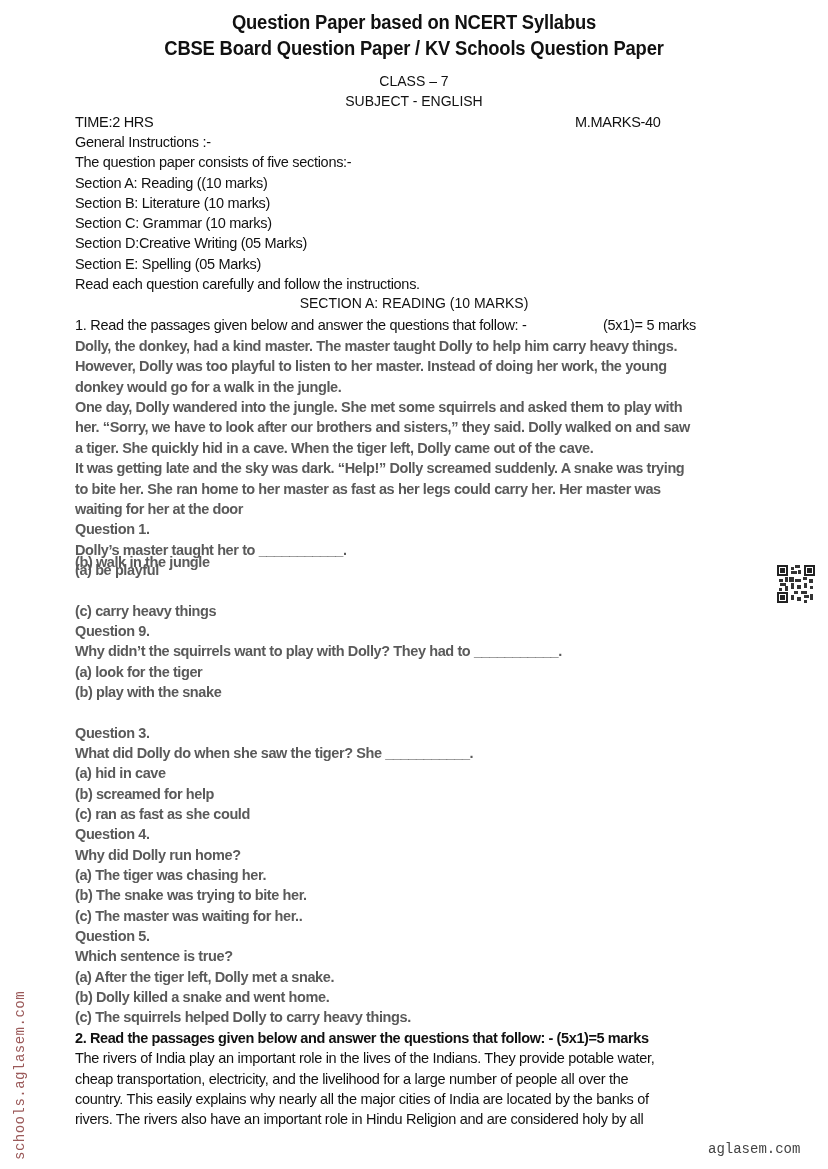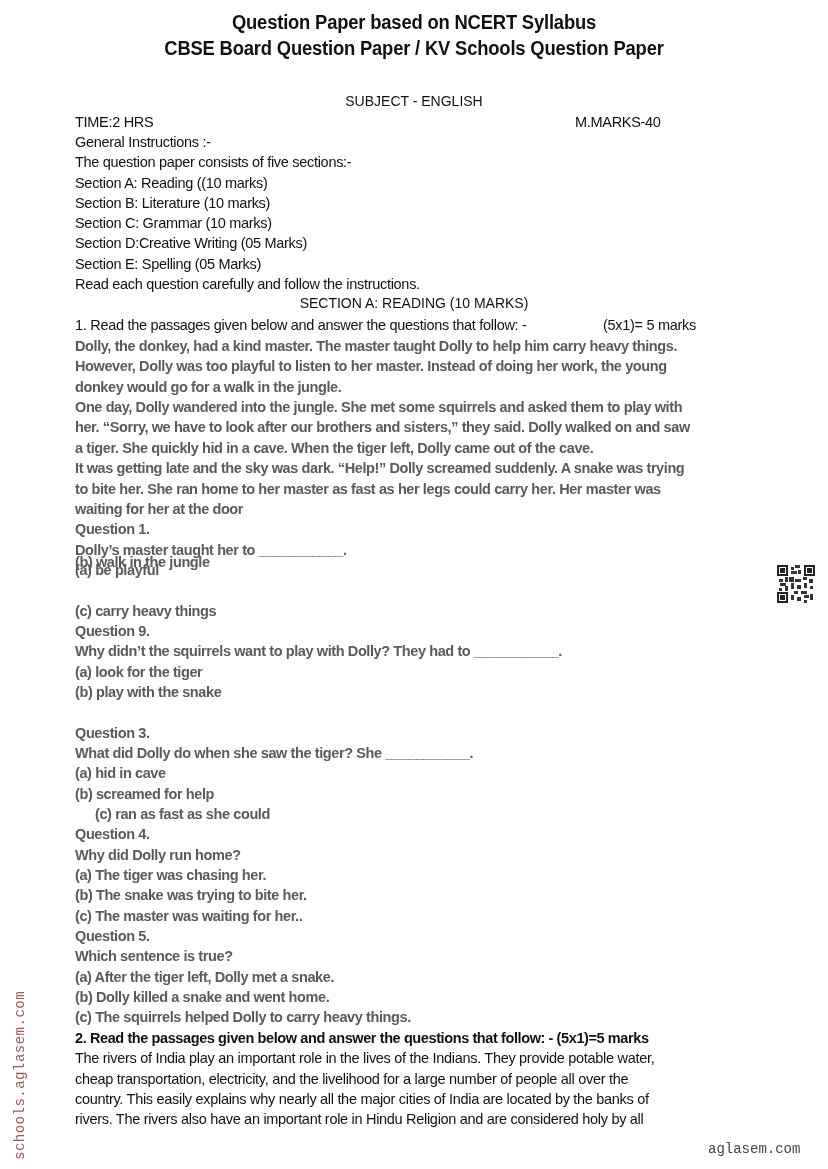--- a/index.html
+++ b/index.html
@@ -41,20 +41,21 @@
     }
   </style>
 </head>
 <body>
 
 <div class="page">
 
   <div class="title t1">Question Paper based on NCERT Syllabus</div>
   <div class="title t2">CBSE Board Question Paper / KV Schools Question Paper</div>
 
+  <div class="center-line" style="top:73px;">CLASS – 7</div>
   <div class="center-line" style="top:93px;">SUBJECT - ENGLISH</div>
 
   <div class="line" style="top:112px;">TIME:2 HRS</div>
   <div class="line marks-right" style="top:112px;">M.MARKS-40</div>
 
   <div class="line" style="top:132px;">General Instructions :-</div>
   <div class="line" style="top:152px;">The question paper consists of five sections:-</div>
   <div class="line" style="top:173px;">Section A: Reading  ((10 marks)</div>
   <div class="line" style="top:193px;">Section B: Literature (10 marks)</div>
   <div class="line" style="top:213px;">Section C: Grammar (10 marks)</div>
@@ -85,21 +86,21 @@
 
   <div class="line gray" style="top:621px;">Question 9.</div>
   <div class="line gray" style="top:641px;">Why didn’t the squirrels want to play with Dolly? They had to ___________.</div>
   <div class="line gray" style="top:662px;">(a) look for the tiger</div>
   <div class="line gray" style="top:682px;">(b) play with the snake</div>
 
   <div class="line gray" style="top:723px;">Question 3.</div>
   <div class="line gray" style="top:743px;">What did Dolly do when she saw the tiger? She ___________.</div>
   <div class="line gray" style="top:763px;">(a) hid in cave</div>
   <div class="line gray" style="top:784px;">(b) screamed for help</div>
-  <div class="line gray" style="top:804px;margin-left:20px;">(c) ran as fast as she could</div>
+  <div class="line gray" style="top:804px;">(c) ran as fast as she could</div>
 
   <div class="line gray" style="top:824px;">Question 4.</div>
   <div class="line gray" style="top:845px;">Why did Dolly run home?</div>
   <div class="line gray" style="top:865px;">(a) The tiger was chasing her.</div>
   <div class="line gray" style="top:885px;">(b) The snake was trying to bite her.</div>
   <div class="line gray" style="top:906px;">(c) The master was waiting for her..</div>
 
   <div class="line gray" style="top:926px;">Question 5.</div>
   <div class="line gray" style="top:946px;">Which sentence is true?</div>
   <div class="line gray" style="top:967px;">(a) After the tiger left, Dolly met a snake.</div>

